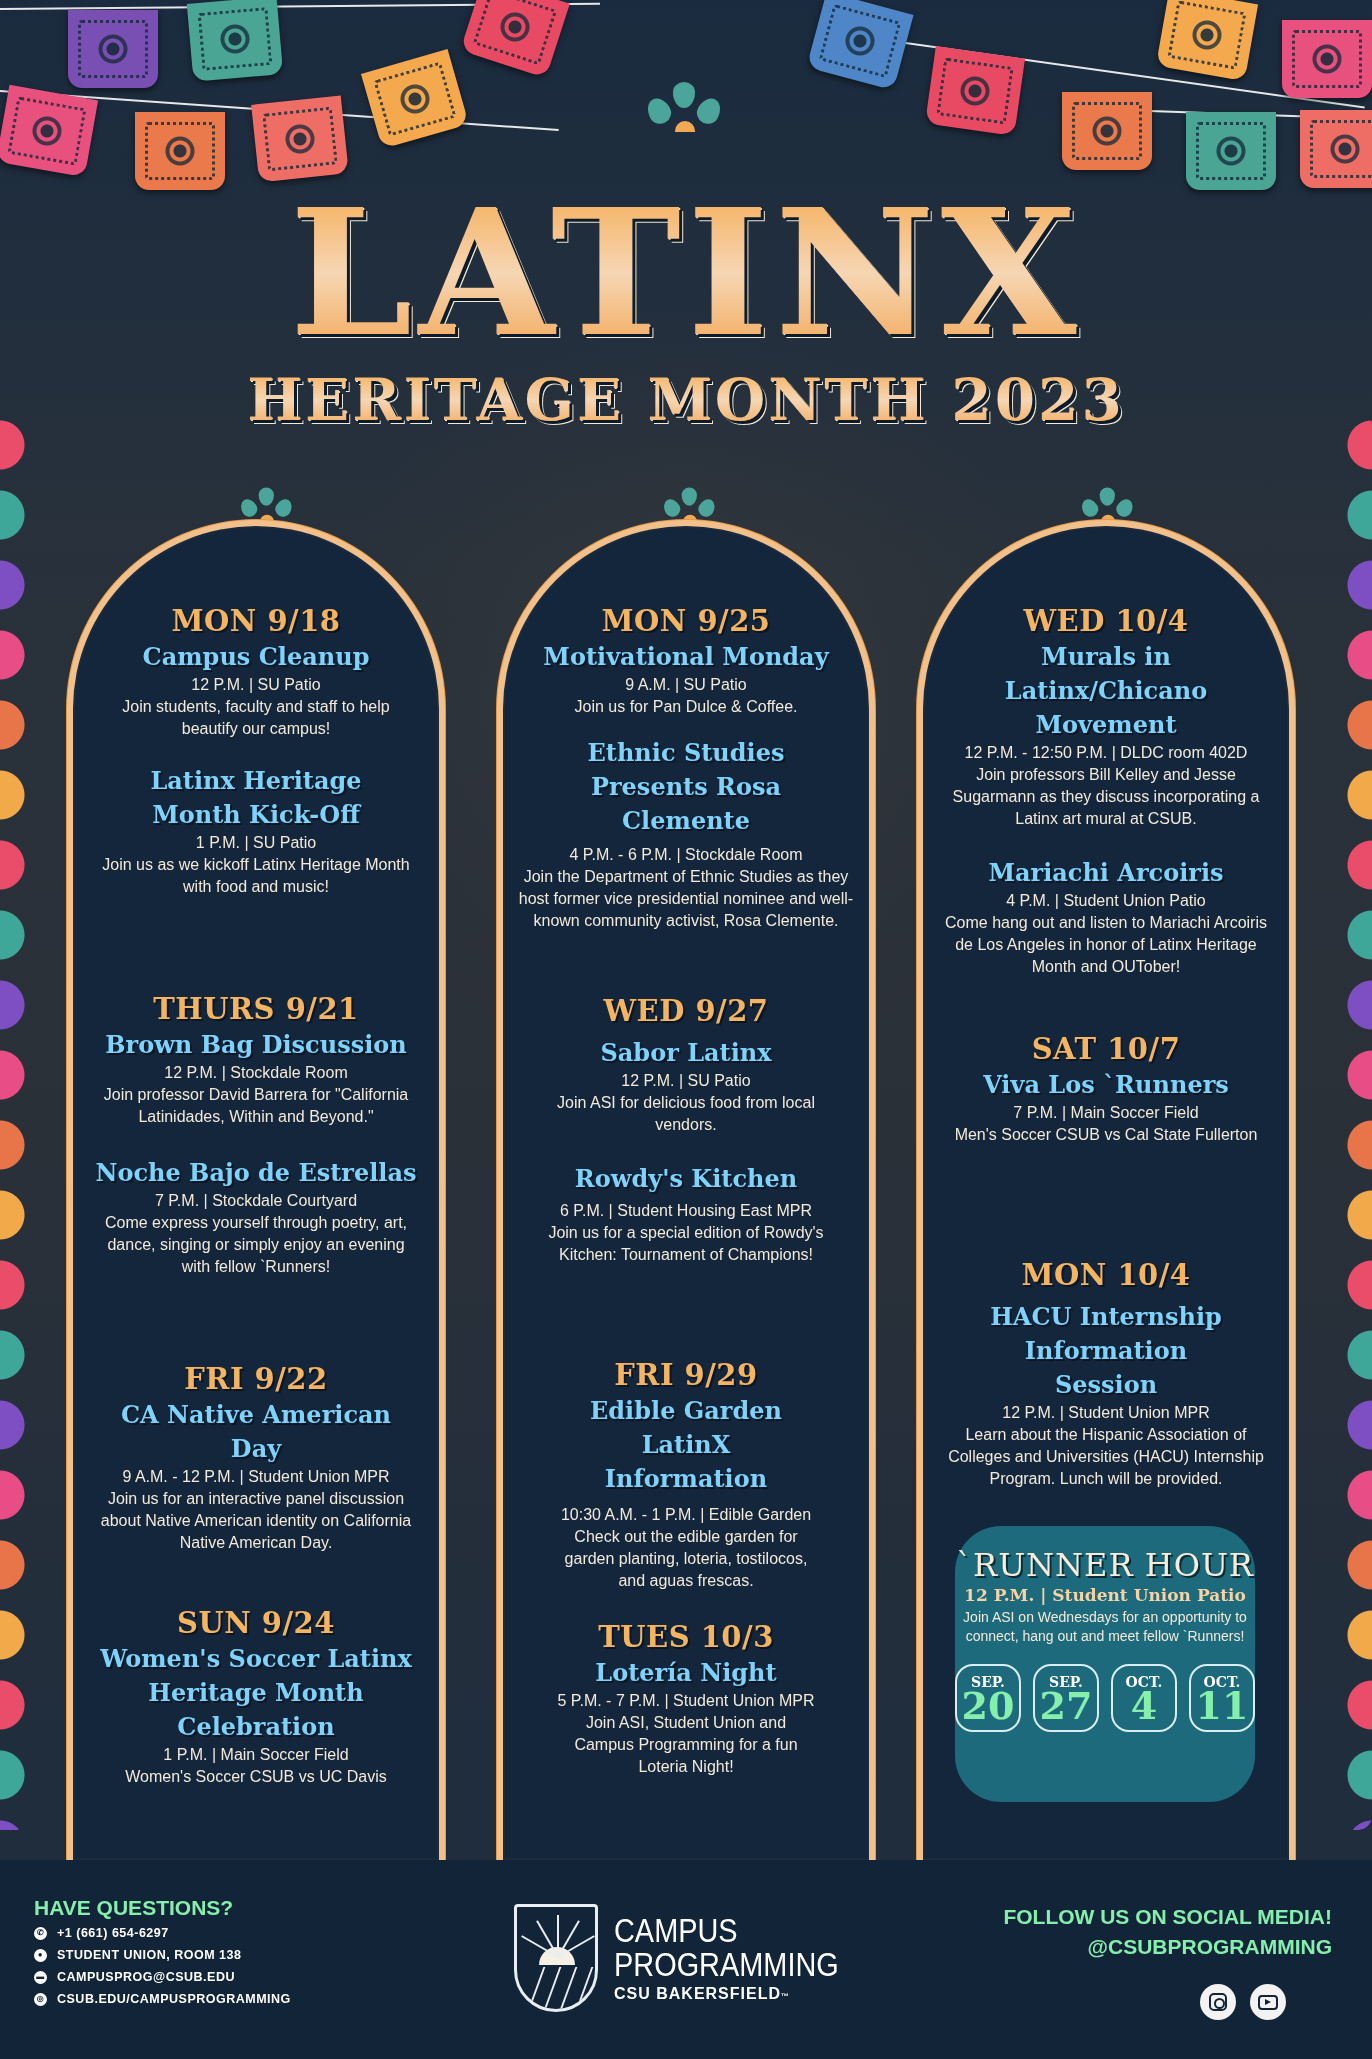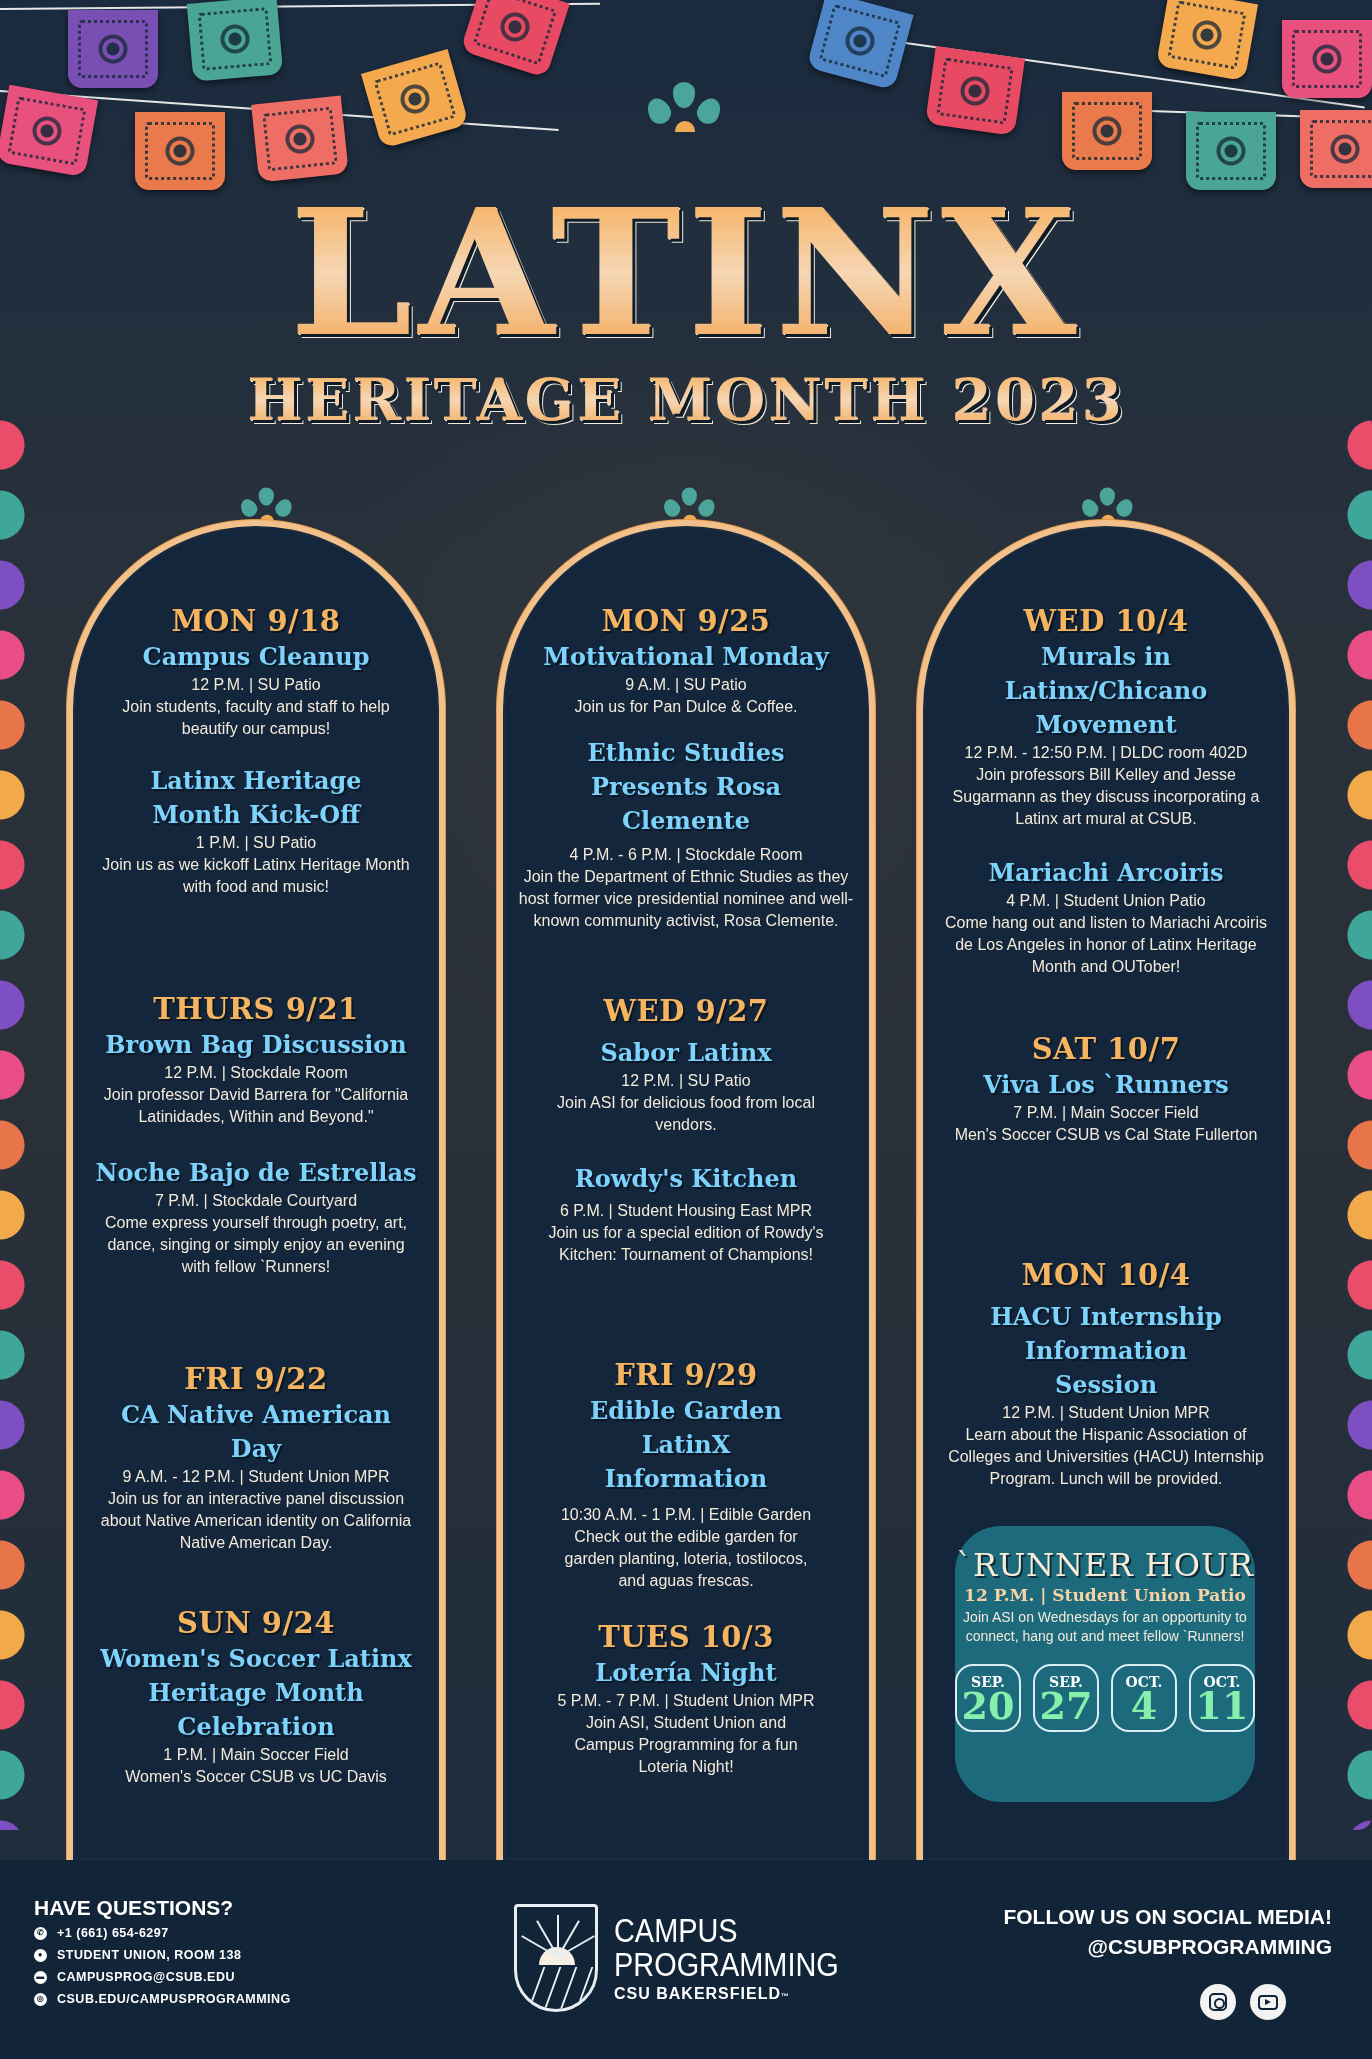--- a/index.html
+++ b/index.html
@@ -89,21 +89,21 @@
   .rh-dates { display: flex; justify-content: space-between; gap: 6px; margin-top: 18px; }
   .rh-date {
     width: 66px; height: 68px; border: 2px solid #d8eef2; border-radius: 18px;
     display: flex; flex-direction: column; align-items: center; justify-content: center;
   }
   .rh-mon { font-family: "DejaVu Serif", serif; font-weight: bold; font-size: 14px; color: #fff; line-height: 16px; }
   .rh-day { font-family: "DejaVu Serif", serif; font-weight: bold; font-size: 38px; color: #86efac; line-height: 32px; }
 
   .footer { position: absolute; left: 0; top: 1860px; width: 1372px; height: 199px; background: #122538; }
   .f-left { position: absolute; left: 34px; top: 34px; }
-  .f-head { font-family: "Liberation Sans", sans-serif; font-weight: bold; font-size: 21px; color: #ffffff; line-height: 28px; }
+  .f-head { font-family: "Liberation Sans", sans-serif; font-weight: bold; font-size: 21px; color: #86efac; line-height: 28px; }
   .f-row { display: flex; align-items: center; gap: 10px; font-size: 12.5px; font-weight: bold; color: #fff; line-height: 22px; letter-spacing: 0.5px; }
   .f-ico { width: 13px; height: 13px; border-radius: 50%; background: #fff; display: inline-flex; align-items: center; justify-content: center; font-size: 8px; color: #122538; }
   .f-center { position: absolute; left: 514px; top: 44px; display: flex; align-items: center; gap: 16px; }
   .shield { width: 84px; height: 108px; border: 3px solid #e8eef2; border-radius: 4px 4px 42px 42px; position: relative; overflow: hidden; }
   .shield .sun { position: absolute; left: 22px; top: 40px; width: 36px; height: 18px; background: #f5efe4; border-radius: 18px 18px 0 0; }
   .shield .ray { position: absolute; left: 40px; top: 50px; width: 2px; height: 42px; background: #e8eef2; transform-origin: bottom center; margin-top: -42px; }
   .shield .field { position: absolute; left: 18px; top: 60px; width: 2px; height: 46px; background: #e8eef2; transform: skewX(-20deg); }
   .brand-1 { font-family: "Liberation Sans", sans-serif; font-size: 34px; line-height: 34px; color: #fff; transform: scaleX(0.85); transform-origin: left; }
   .brand-2 { font-family: "Liberation Sans", sans-serif; font-weight: bold; font-size: 16px; color: #fff; letter-spacing: 1px; margin-top: 4px; }
   .f-right { position: absolute; right: 40px; top: 42px; text-align: right; }

